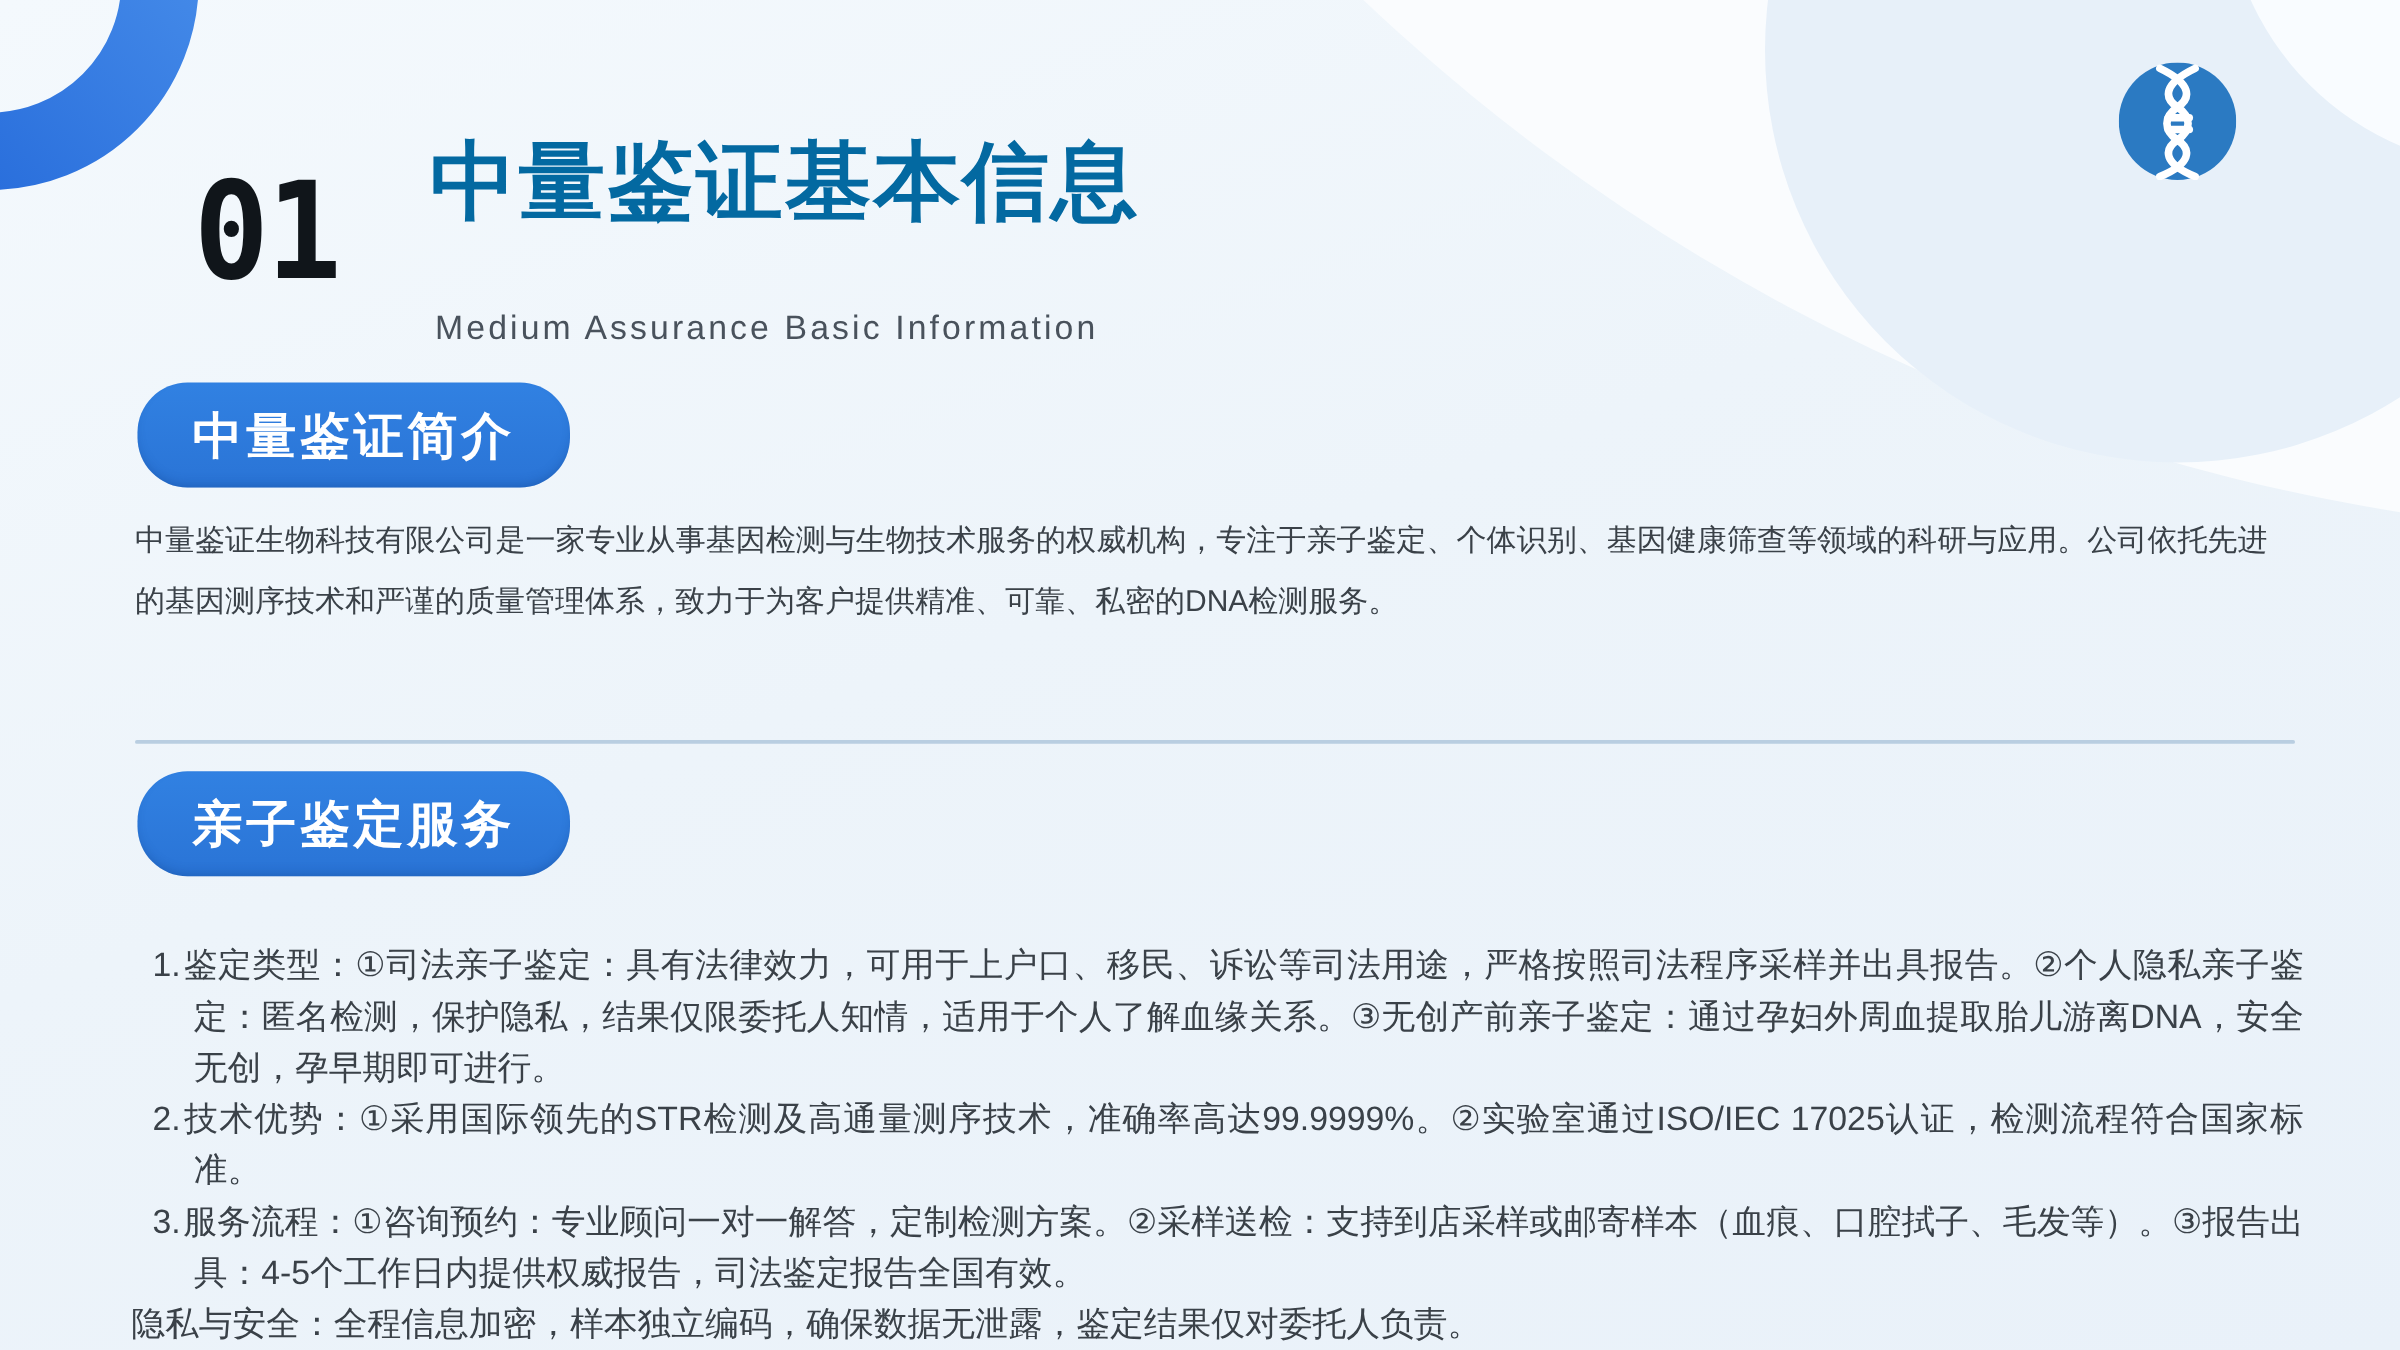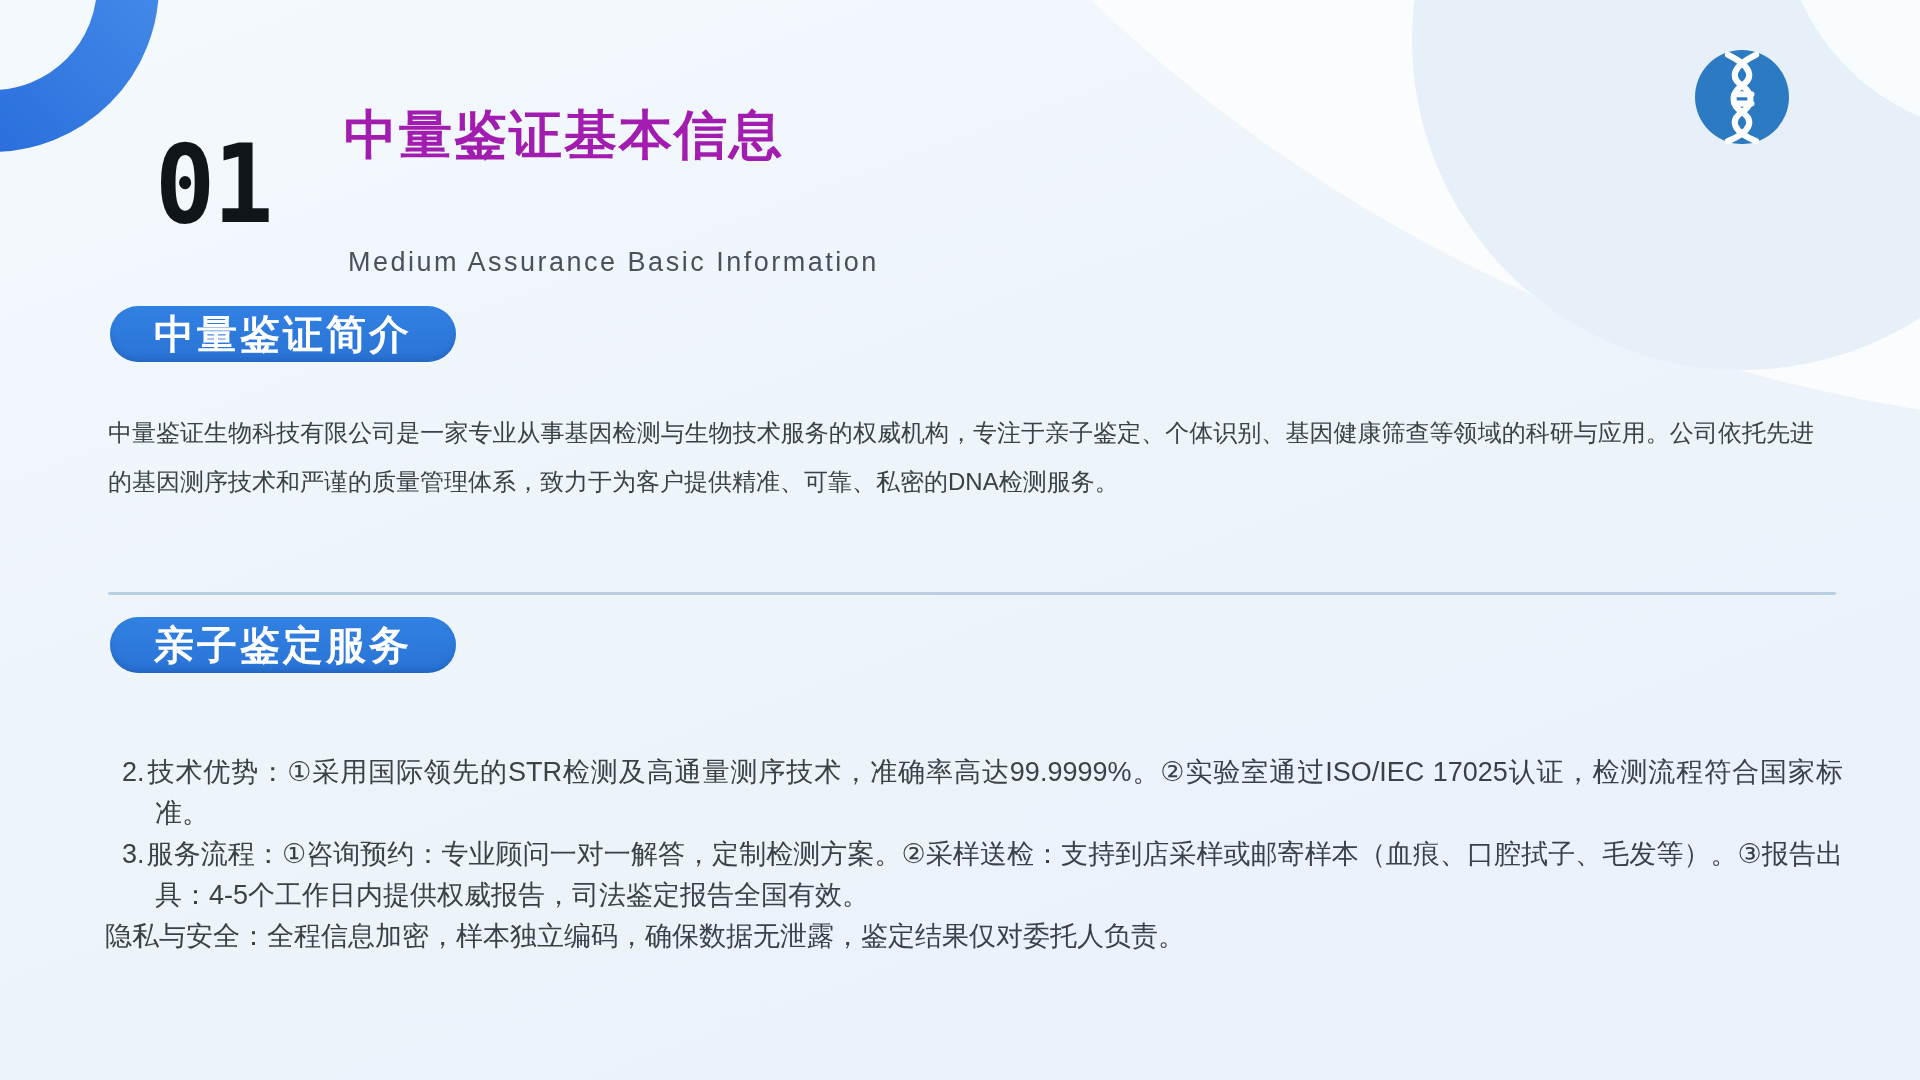--- a/index.html
+++ b/index.html
@@ -30,30 +30,30 @@
   .dna-logo{ position:absolute; left:1695px; top:50px; width:94px; height:94px; }
   
   .index-number{
     position:absolute; left:155px; top:122px;
     font-size:100px; font-weight:900; color:#10151a;
     letter-spacing:-2px; transform:scaleY(1.08); transform-origin:top left;
     font-family:"DejaVu Sans Mono","Liberation Mono",monospace;
   }
   .page-title{
     position:absolute; left:344px; top:100px;
-    font-size:53px; font-weight:900; color:#a21caf; letter-spacing:2px;
+    font-size:69px; font-weight:900; color:#0369a1; letter-spacing:2px;
     white-space:nowrap;
   }
   .page-subtitle{
     position:absolute; left:348px; top:206px;
     font-size:27px; color:#49525c; letter-spacing:2.5px; white-space:nowrap;margin-top:41px;
   }
   
   .badge{
-    position:absolute; left:110px; height:56px;
+    position:absolute; left:110px; height:84px;
     display:flex; align-items:center; padding:0 44px;
     background:linear-gradient(180deg,#3181e2 0%,#2a74d6 100%);
     border-radius:40px;
     box-shadow:inset 0 -5px 9px -4px rgba(16,66,140,.45);
     color:#ffffff; font-size:40px; font-weight:900; letter-spacing:3px;
     white-space:nowrap;
   }
   .badge-1{ top:306px; }
   .badge-2{ top:617px; }
   
@@ -112,16 +112,17 @@
 <div class="page-subtitle">Medium Assurance Basic Information</div>
 
 <div class="badge badge-1">中量鉴证简介</div>
 <p class="intro-paragraph">中量鉴证生物科技有限公司是一家专业从事基因检测与生物技术服务的权威机构，专注于亲子鉴定、个体识别、基因健康筛查等领域的科研与应用。公司依托先进的基因测序技术和严谨的质量管理体系，致力于为客户提供精准、可靠、私密的DNA检测服务。</p>
 
 <div class="divider"></div>
 
 <div class="badge badge-2">亲子鉴定服务</div>
 
 <div class="service-list">
+  <div class="service-item"><span class="num">1.</span><span>鉴定类型：①司法亲子鉴定：具有法律效力，可用于上户口、移民、诉讼等司法用途，严格按照司法程序采样并出具报告。②个人隐私亲子鉴定：匿名检测，保护隐私，结果仅限委托人知情，适用于个人了解血缘关系。③无创产前亲子鉴定：通过孕妇外周血提取胎儿游离DNA，安全无创，孕早期即可进行。</span></div>
   <div class="service-item"><span class="num">2.</span><span>技术优势：①采用国际领先的STR检测及高通量测序技术，准确率高达99.9999%。②实验室通过ISO/IEC 17025认证，检测流程符合国家标准。</span></div>
   <div class="service-item"><span class="num">3.</span><span>服务流程：①咨询预约：专业顾问一对一解答，定制检测方案。②采样送检：支持到店采样或邮寄样本（血痕、口腔拭子、毛发等）。③报告出具：4-5个工作日内提供权威报告，司法鉴定报告全国有效。</span></div>
   <div class="service-footnote">隐私与安全：全程信息加密，样本独立编码，确保数据无泄露，鉴定结果仅对委托人负责。</div>
 </div>
 
 </body></html>

